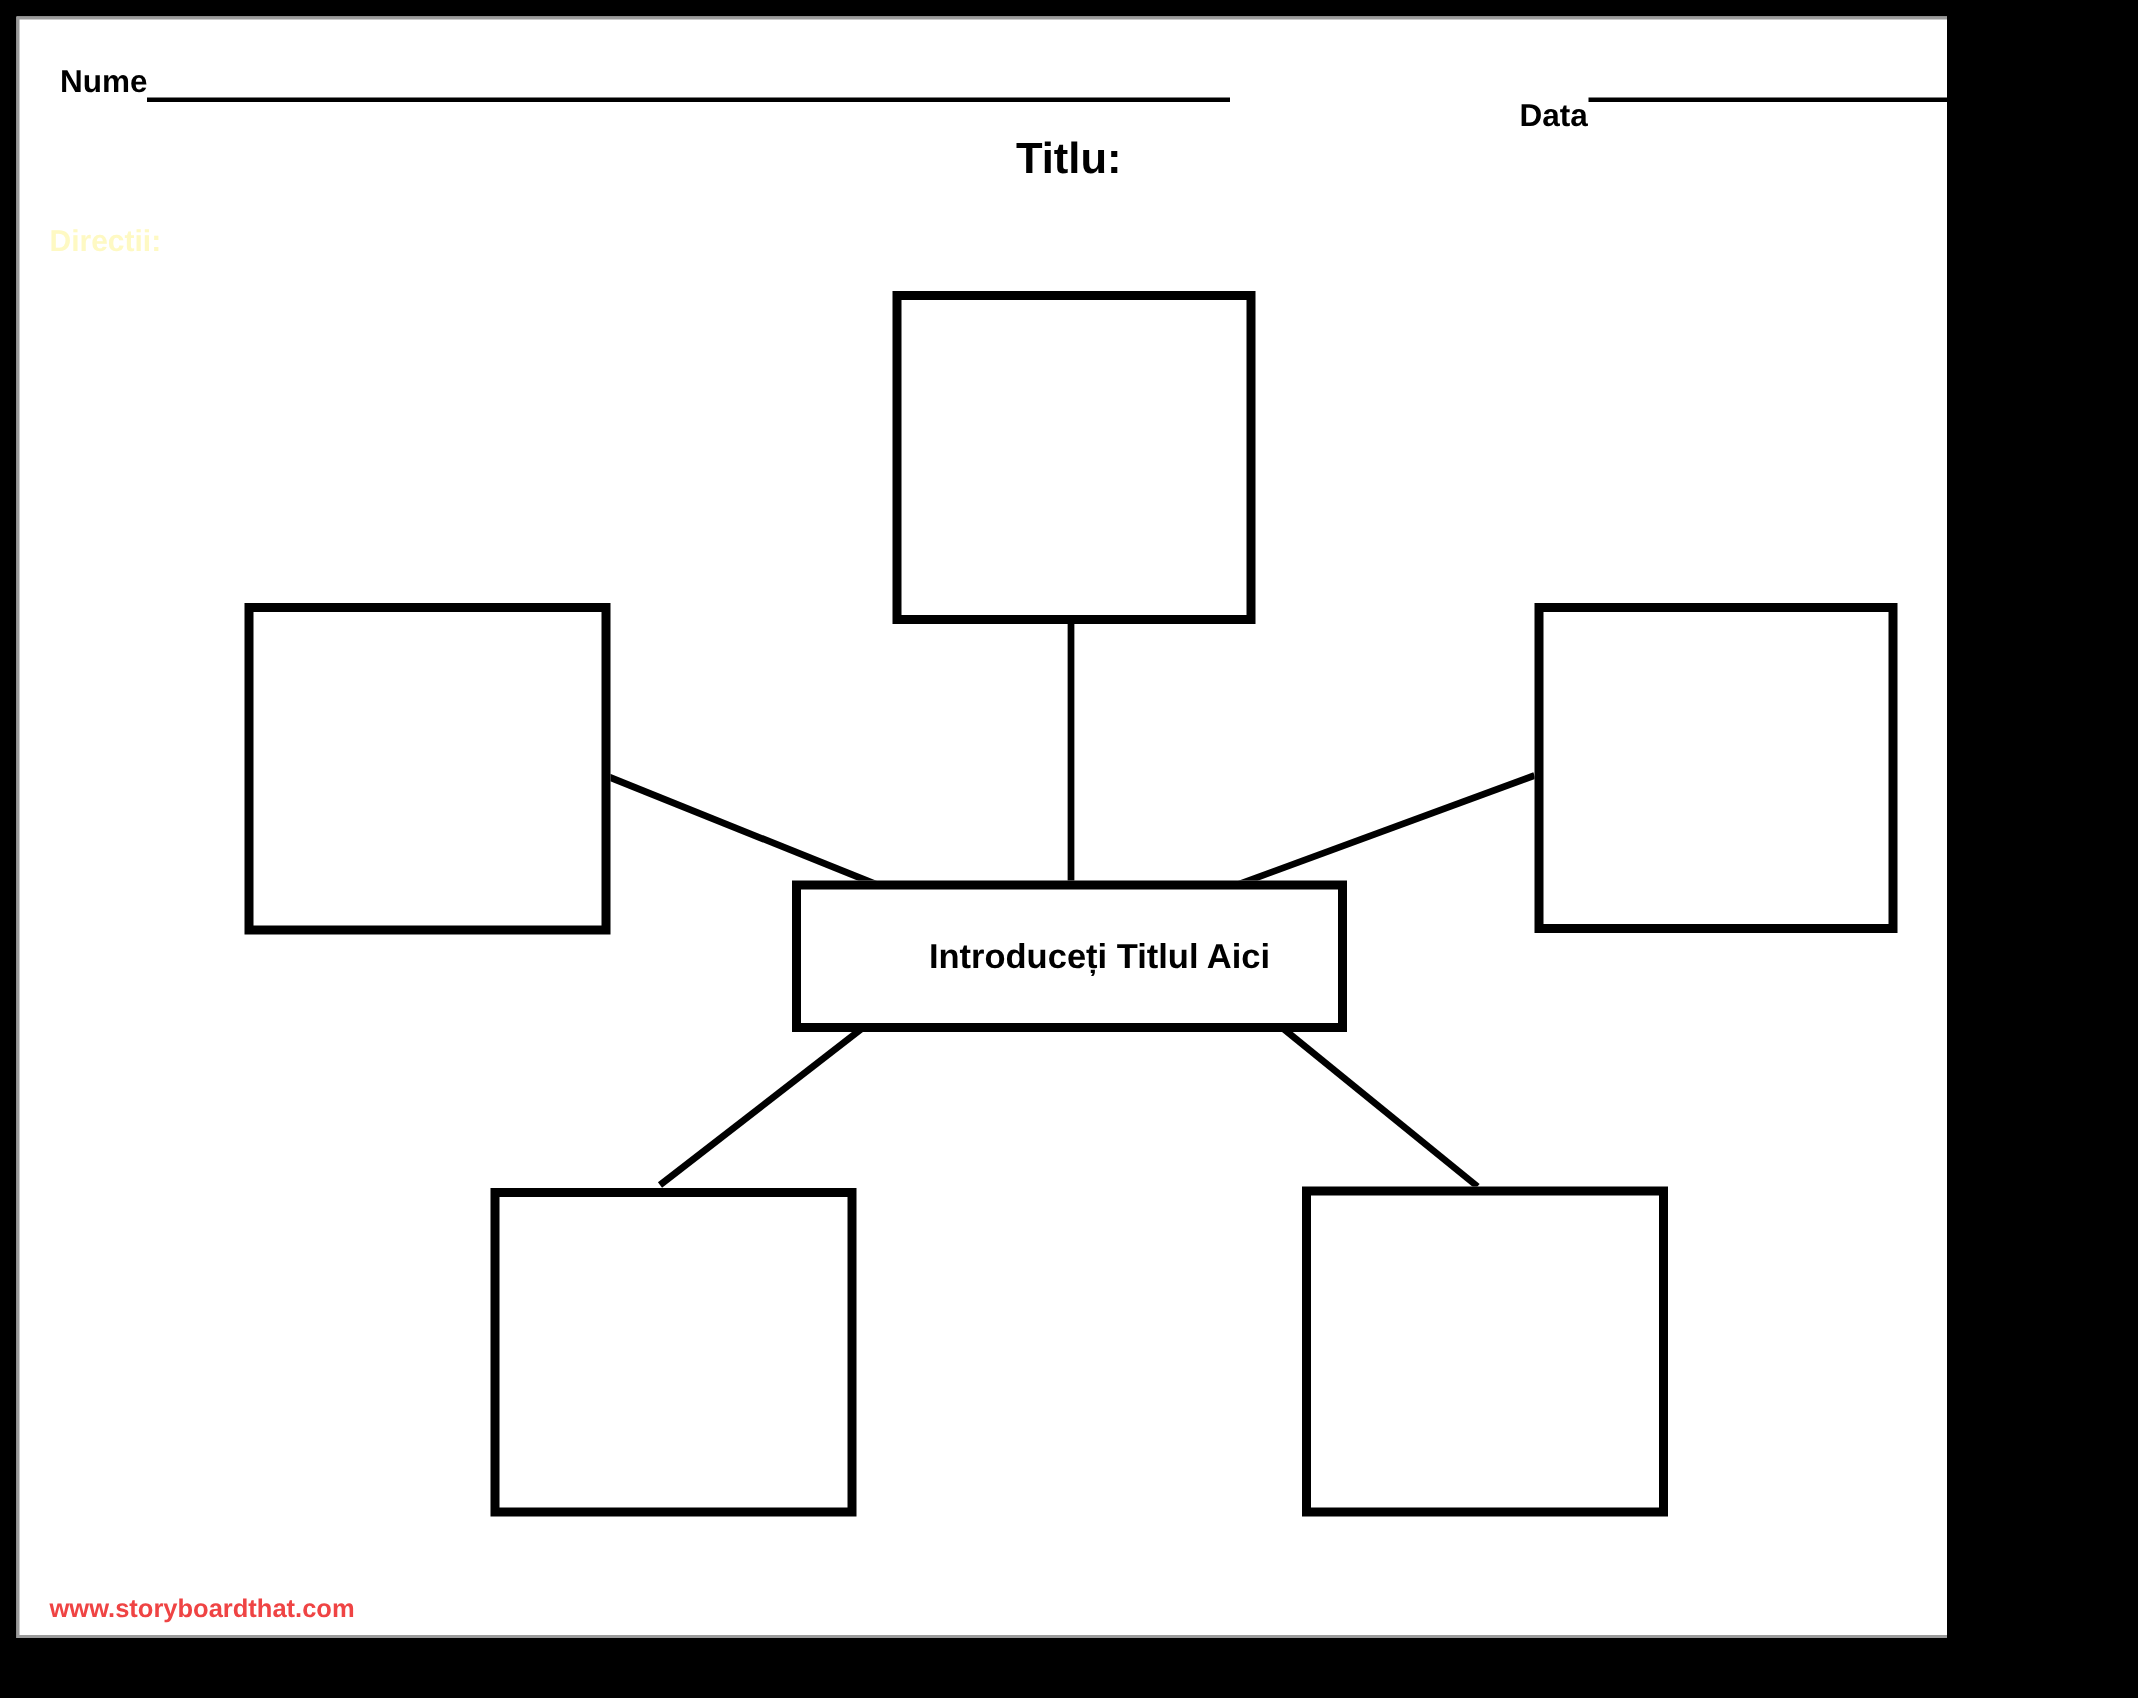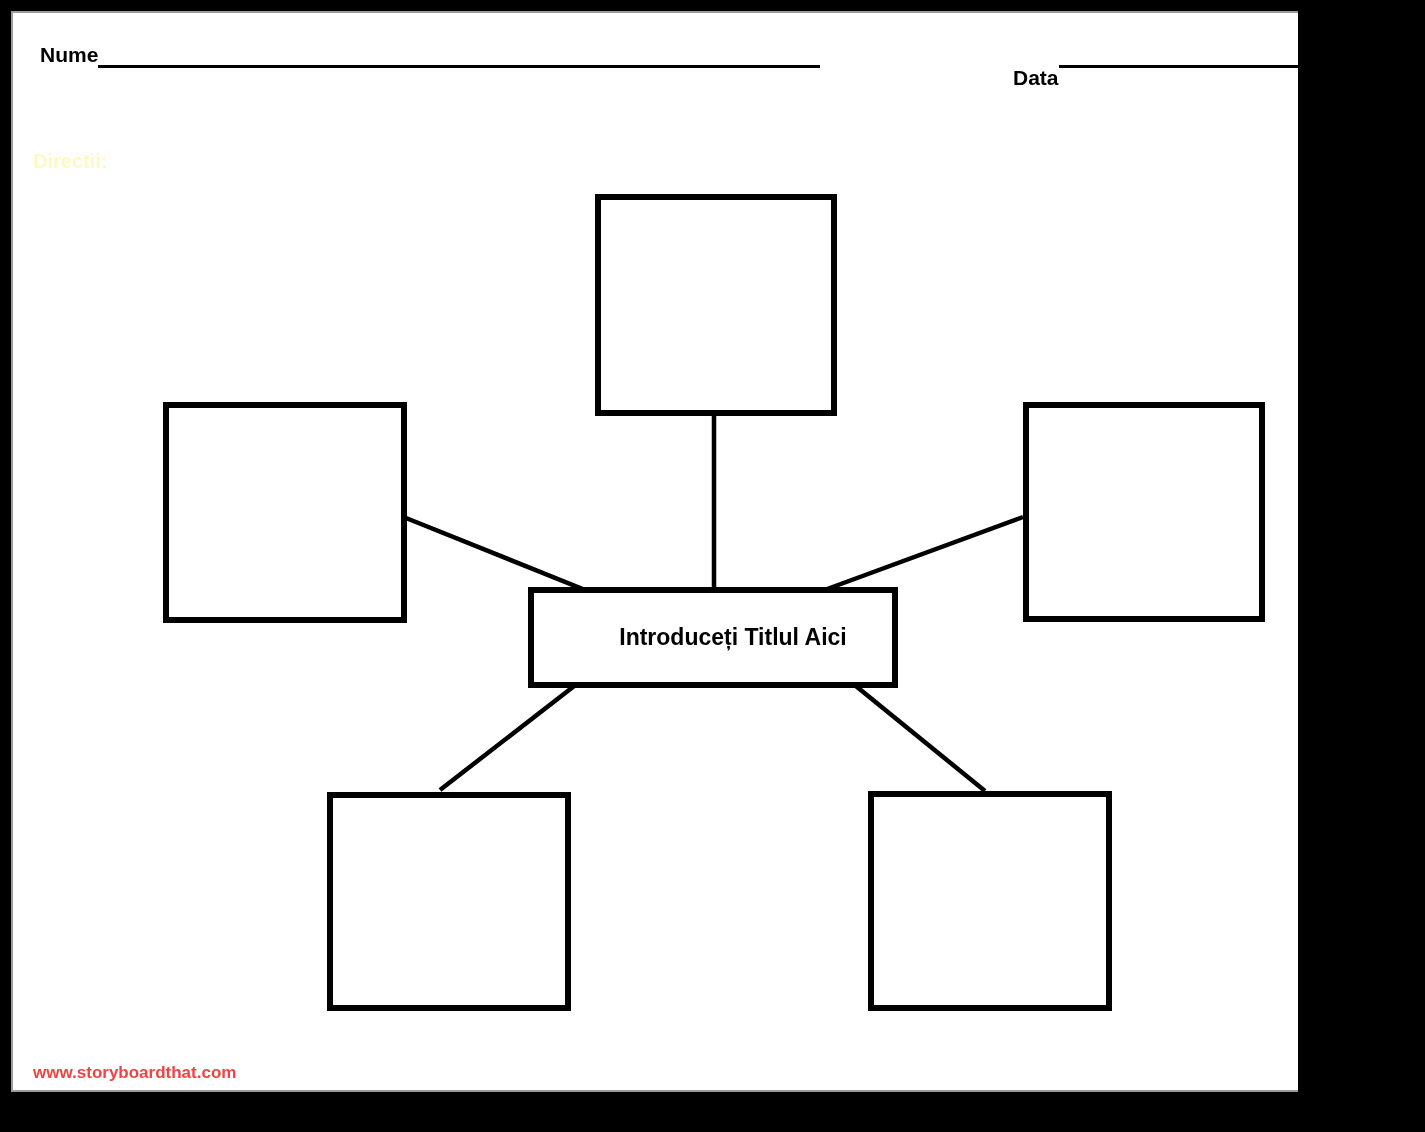--- a/index.html
+++ b/index.html
@@ -121,20 +121,21 @@
 <div class="canvas">
 
   <div class="page"></div>
 
   <div class="hdr-label name-label">Nume</div>
   <div class="fill-line name-line"></div>
 
   <div class="hdr-label date-label">Data</div>
   <div class="fill-line date-line"></div>
 
+  <div class="page-title">Titlu:</div>
 
   <div class="directions-label">Directii:</div>
 
   <svg class="connectors" viewBox="0 0 1425 1132" xmlns="http://www.w3.org/2000/svg">
     <line x1="714" y1="410" x2="714" y2="600" stroke="#000" stroke-width="4.5"></line>
     <line x1="406" y1="518" x2="620" y2="604" stroke="#000" stroke-width="4.5"></line>
     <line x1="1023" y1="517" x2="800" y2="599" stroke="#000" stroke-width="4.5"></line>
     <line x1="440" y1="790" x2="600" y2="666" stroke="#000" stroke-width="4.5"></line>
     <line x1="985" y1="791" x2="830" y2="665" stroke="#000" stroke-width="4.5"></line>
   </svg>

